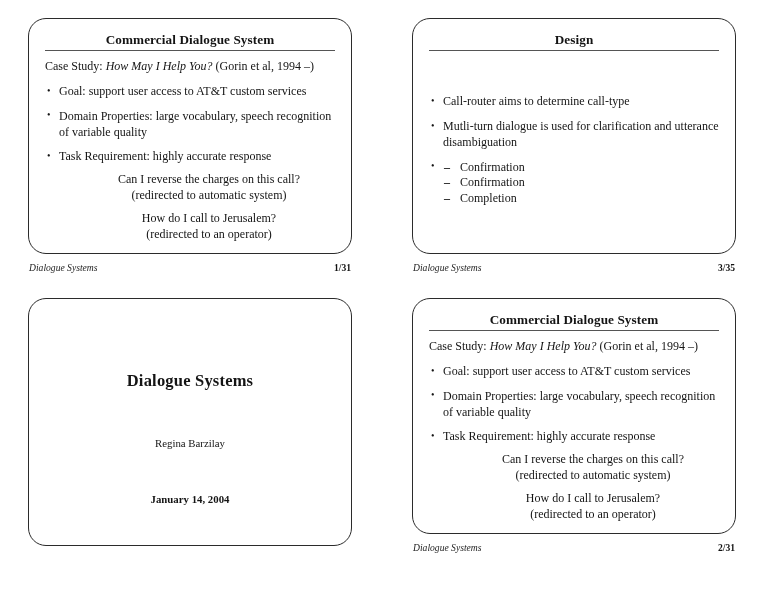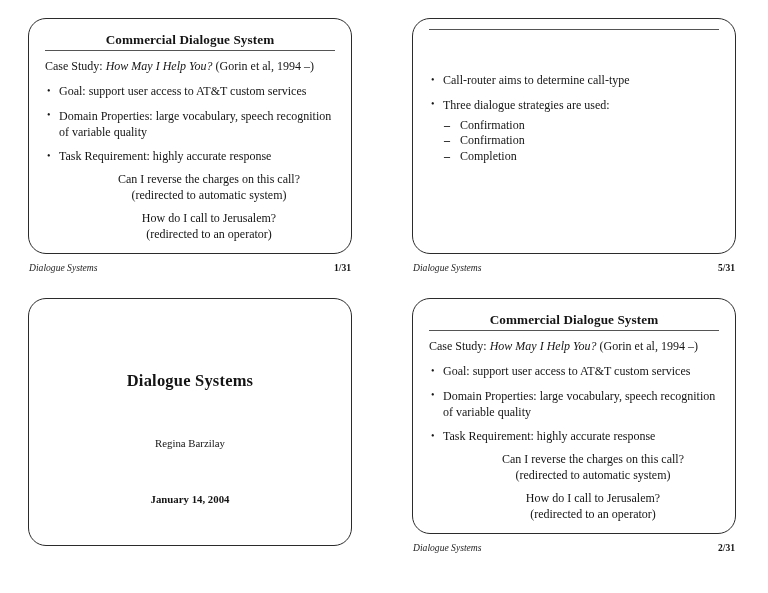--- a/index.html
+++ b/index.html
@@ -195,39 +195,40 @@
       </div>
     </div>
     <div class="footer">
       <span class="footer-label">Dialogue Systems</span>
       <span class="footer-page">1/31</span>
     </div>
   </div>
 
   <div class="slide-cell">
     <div class="frame">
+      <div class="slide-title">Design</div>
       <hr class="title-rule">
       <div class="body">
         <div class="spacer-lg"></div>
         <ul class="bullets">
           <li>Call-router aims to determine call-type</li>
+          <li>Mutli-turn dialogue is used for clarification and utterance disambiguation</li>
           <li>
-            <span>Three dialogue strategies are used:</span>
             <ul class="subbullets">
               <li>Confirmation</li>
               <li>Confirmation</li>
               <li>Completion</li>
             </ul>
           </li>
         </ul>
       </div>
     </div>
     <div class="footer">
       <span class="footer-label">Dialogue Systems</span>
-      <span class="footer-page">5/31</span>
+      <span class="footer-page">3/35</span>
     </div>
   </div>
 
   <div class="slide-cell">
     <div class="frame title-frame">
       <div class="title-slide-inner">
         <div class="ts-main">Dialogue Systems</div>
         <div class="ts-author">Regina Barzilay</div>
         <div class="ts-date">January 14, 2004</div>
       </div>

